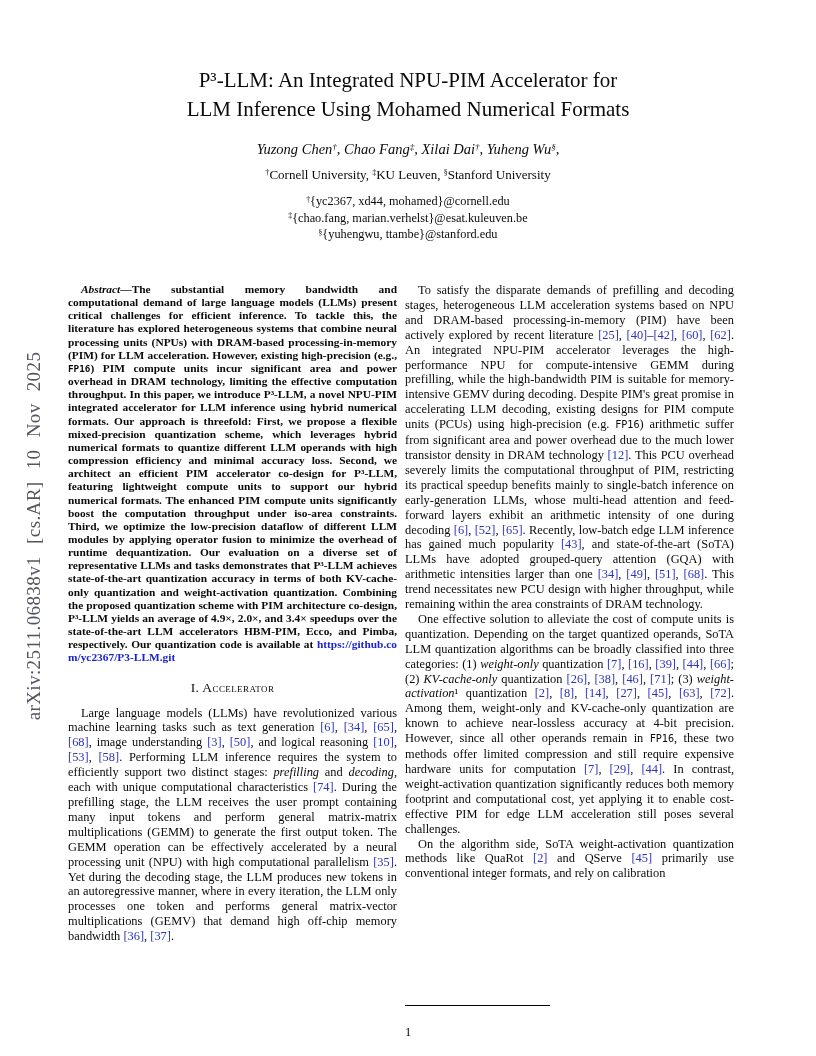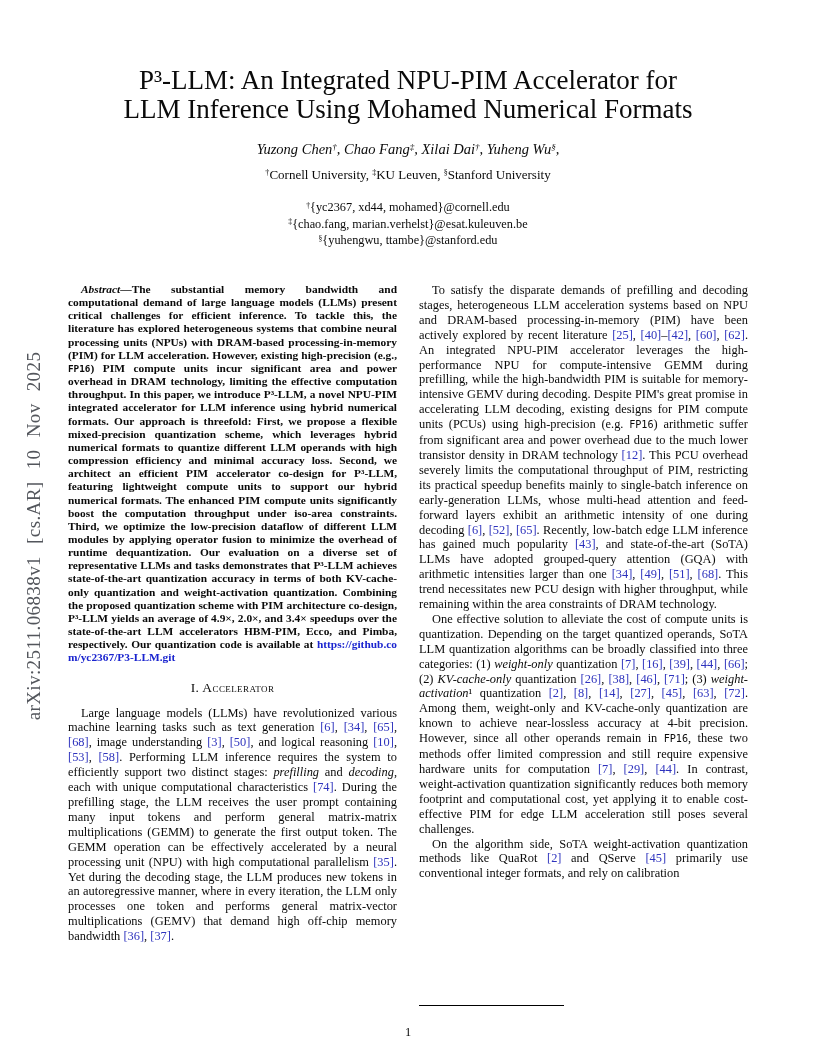--- a/index.html
+++ b/index.html
@@ -23,33 +23,33 @@
     transform: rotate(-90deg);
     text-align: center;
     font-size: 19px;
     letter-spacing: 0.4px;
     word-spacing: 7px;
     color: var(--watermark, #53565c);
     white-space: nowrap;
   }
 
   .header { text-align: center; padding-top: 66px; }
-  .title { font-weight: normal; font-size: 27px; line-height: 29px; }
+  .title { font-weight: normal; font-size: 21px; line-height: 29px; }
   .title .title-line { display: block; }
   .authors { margin-top: 16px; font-size: 14.5px; line-height: 19px; font-style: italic; }
   .affil { margin-top: 7px; font-size: 13px; line-height: 17px; }
-  .emails { margin-top: 16px; font-size: 12.3px; line-height: 16.5px; }
+  .emails { margin-top: 10px; font-size: 12.3px; line-height: 16.5px; }
 
   .columns {
     position: absolute;
     left: 68px;
     right: 68px;
     top: 283px;
     display: flex;
-    gap: 22px;
+    gap: 8px;
   }
   .col {
     width: 329px;
     height: 727px;
     overflow: hidden;
     display: flex;
     flex-direction: column;
   }
 
   p { hyphens: none; }

